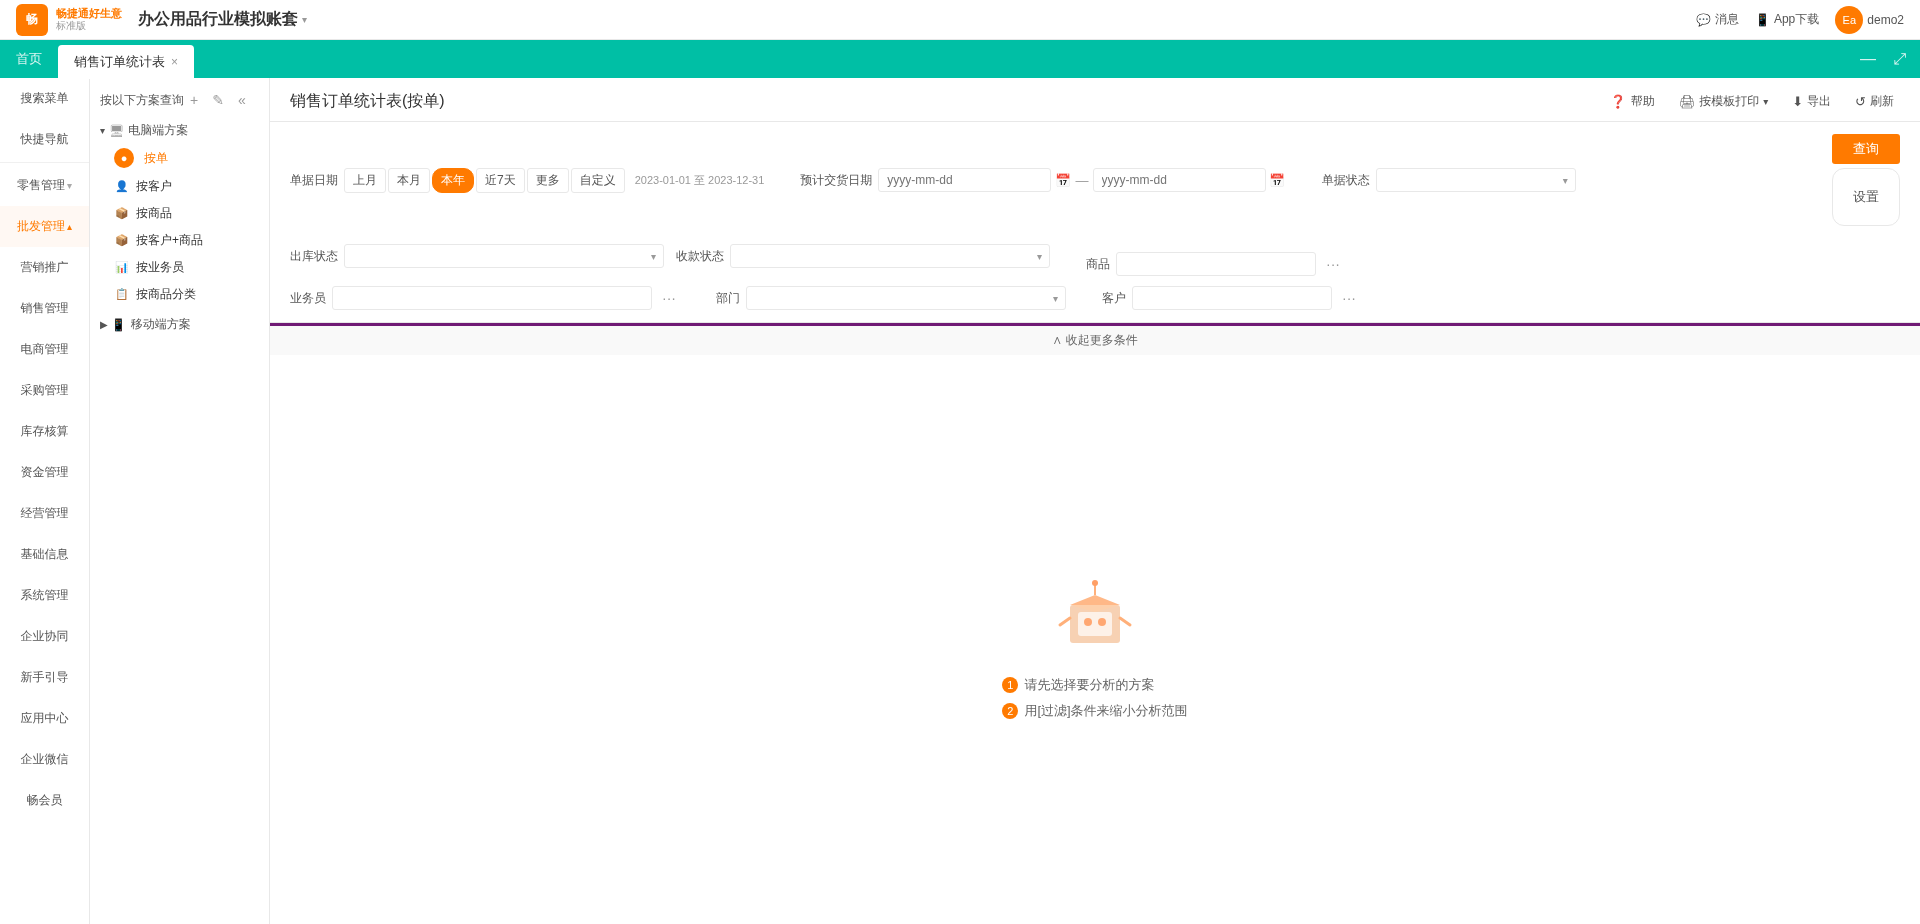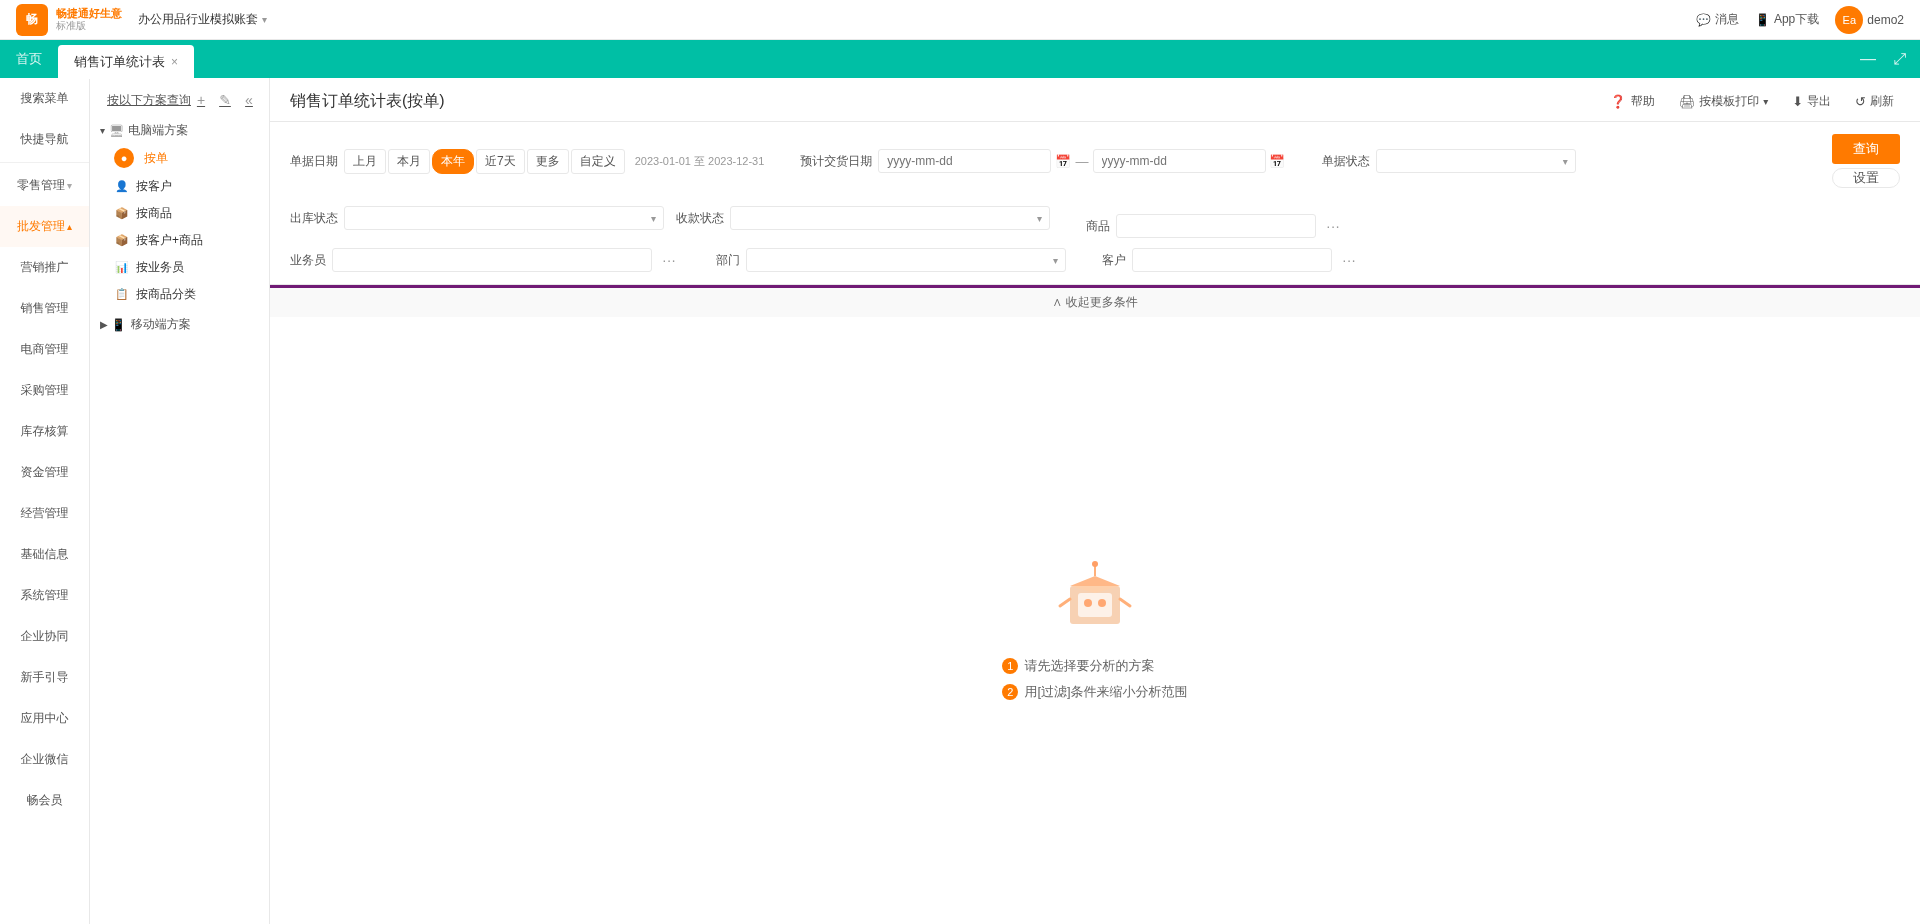--- a/index.html
+++ b/index.html
@@ -11,21 +11,21 @@
       background: #fff;
       display: flex;
       align-items: center;
       justify-content: space-between;
       padding: 0 16px;
       border-bottom: 1px solid #e8e8e8;
     }
     .top-bar-left { display: flex; align-items: center; gap: 8px; }
     .logo { width: 32px; height: 32px; background: #ff7a00; border-radius: 6px; display: flex; align-items: center; justify-content: center; color: white; font-size: 12px; font-weight: bold; }
     .breadcrumb-area { display: flex; align-items: center; gap: 4px; margin-left: 8px; }
-    .breadcrumb-text { font-size: 12px; color: #333; }
+    .breadcrumb-text { font-size: 16px; color: #333; font-weight: bold; }
     .breadcrumb-arrow { color: #999; font-size: 10px; }
     .top-bar-right { display: flex; align-items: center; gap: 16px; }
     .top-bar-action { display: flex; align-items: center; gap: 4px; font-size: 12px; color: #555; cursor: pointer; }
     .avatar { width: 28px; height: 28px; background: #ff7a00; border-radius: 50%; display: flex; align-items: center; justify-content: center; color: white; font-size: 11px; }
 
     
     .tab-bar {
       height: 38px;
       background: #00bfa5;
       display: flex;
@@ -102,25 +102,24 @@
     .scheme-panel {
       width: 180px;
       background: #fff;
       border-right: 1px solid #e8e8e8;
       padding: 8px 0;
       overflow-y: auto;
     }
     .scheme-panel-header {
       display: flex;
       align-items: center;
-      justify-content: flex-end;
+      justify-content: flex-start;
       padding: 4px 10px 8px;
       font-size: 12px;
       color: #555;
-      text-decoration: underline;
     }
     .scheme-panel-header-actions {
       display: flex;
       align-items: center;
       gap: 4px;
     }
     .scheme-panel-header-action {
       width: 20px;
       height: 20px;
       display: flex;
@@ -325,21 +324,21 @@
       padding: 6px 20px;
       font-size: 13px;
       cursor: pointer;
       white-space: nowrap;
     }
     .btn-settings {
       background: #fff;
       color: #555;
       border: 1px solid #e8e8e8;
       border-radius: 12px;
-      padding: 0 20px;
+      padding: 19px 20px;
       font-size: 13px;
       cursor: pointer;
       white-space: nowrap;
     }
 
     
     .empty-state {
       flex: 1;
       display: flex;
       flex-direction: column;

